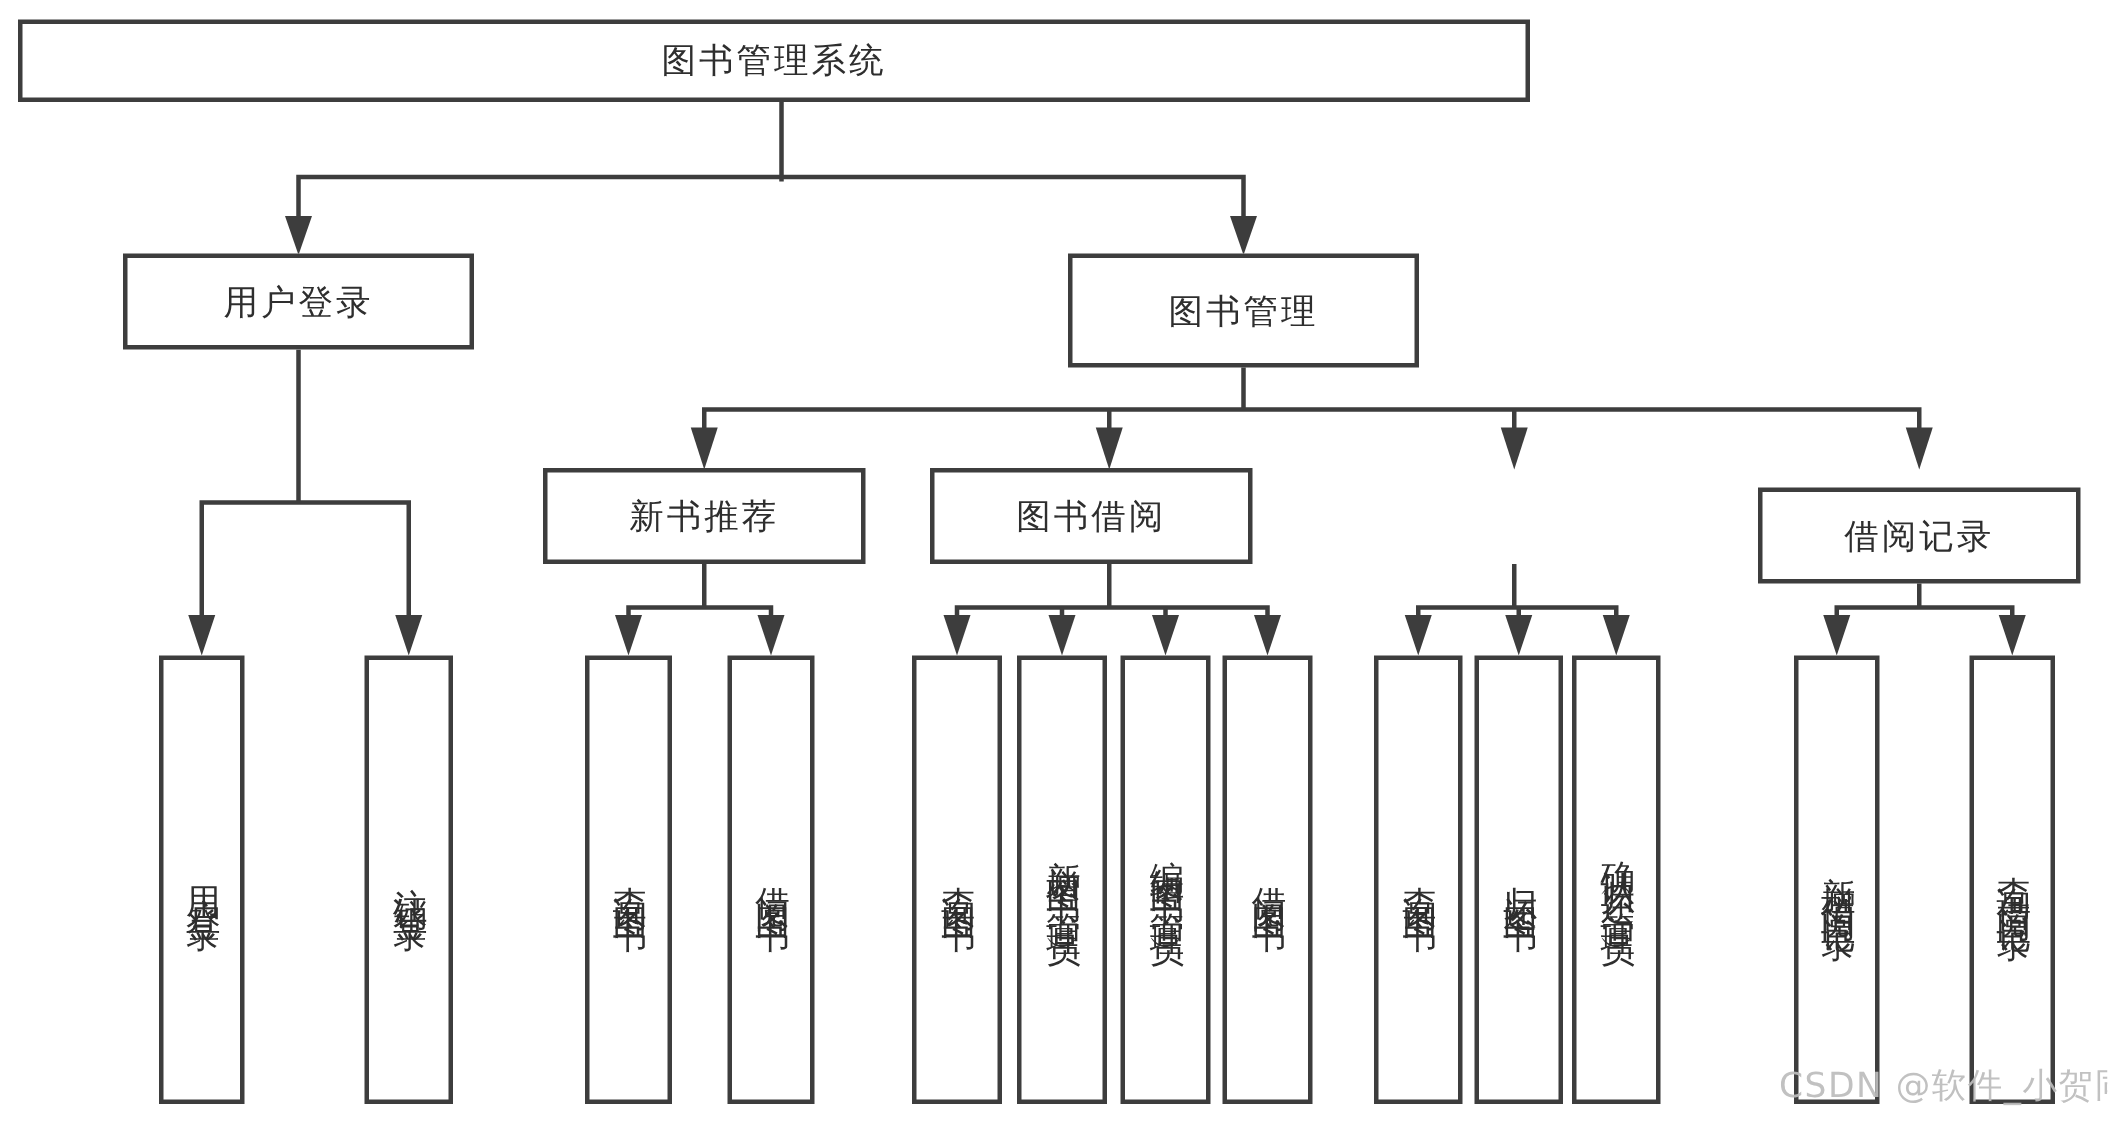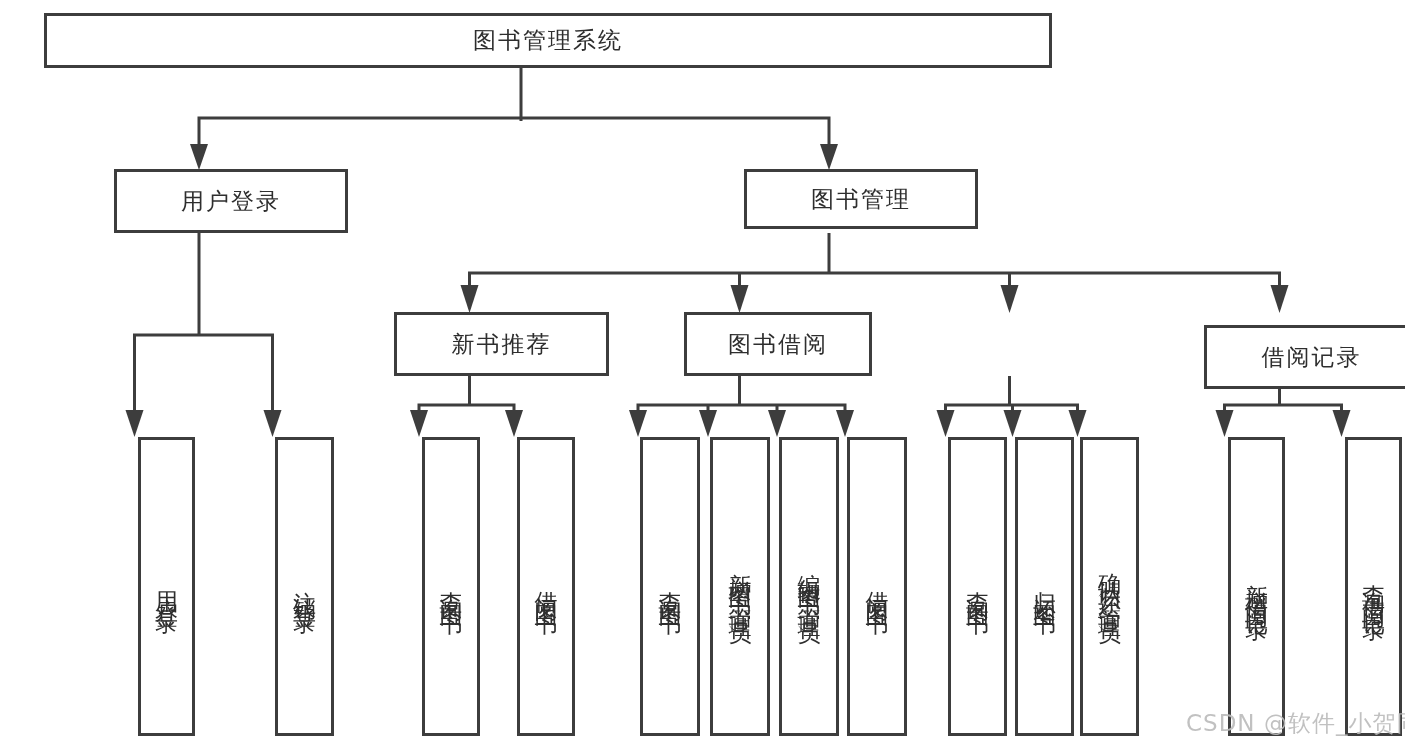--- a/index.html
+++ b/index.html
@@ -19,21 +19,20 @@
   }
   .node {
     position: absolute;
     box-sizing: border-box;
     border: 3px solid #3d3d3d;
     background: #ffffff;
     display: flex;
     align-items: center;
     justify-content: center;
     z-index: 2;
-    margin-left: 32px;
   }
   .node.h {
     font-size: 23px;
     letter-spacing: 2px;
     white-space: nowrap;
   }
   .node.v {
     writing-mode: vertical-rl;
     text-orientation: mixed;
     font-size: 23px;
@@ -95,24 +94,24 @@
       <polygon points="1003.5,410 1021.5,410 1012.5,437"></polygon>
       <polygon points="1068.5,410 1086.5,410 1077.5,437"></polygon>
       <polygon points="1215.5,410 1233.5,410 1224.5,437"></polygon>
       <polygon points="1332.5,410 1350.5,410 1341.5,437"></polygon>
     </g>
   </svg>
 
   <div class="node h" style="left:12px;top:13px;width:1008px;height:55px">图书管理系统</div>
 
   <div class="node h" style="left:82px;top:169px;width:234px;height:64px">用户登录</div>
-  <div class="node h" style="left:712px;top:169px;width:234px;height:60px">图书管理</div>
+  <div class="node h" style="left:712px;top:169px;width:234px;height:76px">图书管理</div>
 
   <div class="node h" style="left:362px;top:312px;width:215px;height:64px">新书推荐</div>
-  <div class="node h" style="left:652px;top:312px;width:188px;height:64px">图书借阅</div>
+  <div class="node h" style="left:620px;top:312px;width:215px;height:64px">图书借阅</div>
   <div class="node h" style="left:1172px;top:325px;width:215px;height:64px">借阅记录</div>
 
   <div class="node v" style="left:106px;top:437px;width:57px;height:299px">用户登录</div>
   <div class="node v" style="left:243px;top:437px;width:59px;height:299px">注销登录</div>
 
   <div class="node v" style="left:390px;top:437px;width:58px;height:299px">查询图书</div>
   <div class="node v" style="left:485px;top:437px;width:58px;height:299px">借阅图书</div>
 
   <div class="node v" style="left:608px;top:437px;width:60px;height:299px">查询图书</div>
   <div class="node v" style="left:678px;top:437px;width:60px;height:299px">新增图书（管理员）</div>

